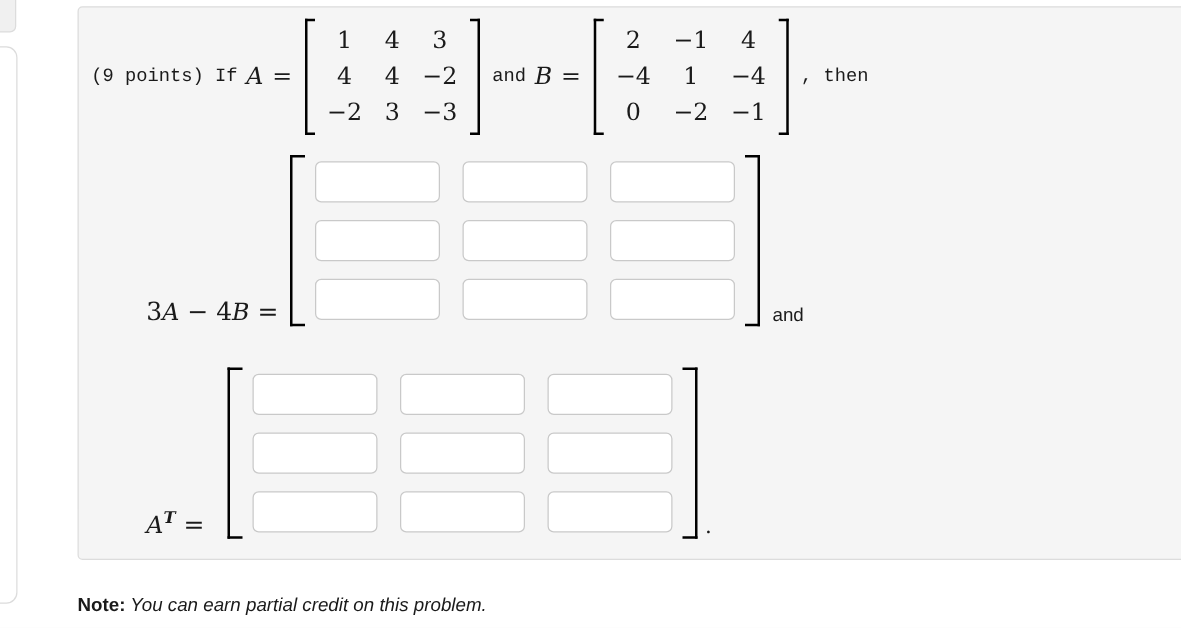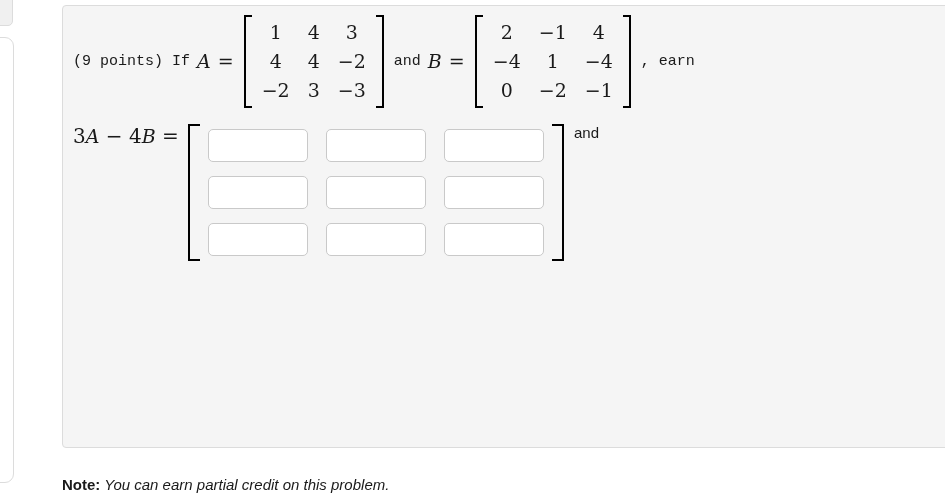--- a/index.html
+++ b/index.html
@@ -28,21 +28,21 @@
   .br-l { width:8px; border-left:2px solid #000; border-top:2px solid #000;
           border-bottom:2px solid #000; }
   .br-r { width:8px; border-right:2px solid #000; border-top:2px solid #000;
           border-bottom:2px solid #000; }
   .mgrid { display:grid; grid-template-columns:repeat(3, auto); column-gap:18px;
            row-gap:0; padding:3px 10px; align-items:center; }
   .mgrid span { text-align:center; font-family:"DejaVu Serif", serif; font-size:19px;
                 line-height:29px; }
 
   
-  .answer-row { position:absolute; display:flex; align-items:flex-start; }
+  .answer-row { position:absolute; display:flex; align-items:flex-end;margin-left:44px; }
   .row-3a4b { left:10px; top:118px; }
   .row-at   { left:10px; top:288px; }
   .expr { font-family:"DejaVu Serif", serif; font-size:20px; white-space:pre; }
   .expr-1 { width:115px; }
   .expr-at { width:65px; }
   .expr sup { font-size:13px; font-style:italic; font-weight:bold; }
   .abr-l { width:12px; border-left:2.5px solid #000; border-top:2.5px solid #000;
            border-bottom:2.5px solid #000; align-self:stretch; }
   .abr-r { width:12px; border-right:2.5px solid #000; border-top:2.5px solid #000;
            border-bottom:2.5px solid #000; align-self:stretch; }
@@ -107,39 +107,56 @@
           <span>−4</span>
           <span>1</span>
           <span>−4</span>
           <span>0</span>
           <span>−2</span>
           <span>−1</span>
         </div>
         <div class="br-r"></div>
       </div>
 
-      <span class="plain">, earn</span>
+      <span class="plain">, then</span>
     </div>
 
     <div class="answer-row row-3a4b">
       <span class="expr expr-1"><span>3</span><span class="mvar">A</span><span> − </span><span>4</span><span class="mvar">B</span><span> =</span></span>
       <div class="abr-l"></div>
       <div class="igrid">
         <input type="text" style="">
         <input type="text" style="">
         <input type="text" style="">
         <input type="text" style="">
         <input type="text" style="">
         <input type="text" style="">
         <input type="text" style="">
         <input type="text" style="">
         <input type="text" style="">
       </div>
       <div class="abr-r"></div>
       <span class="suffix">and</span>
     </div>
 
+    <div class="answer-row row-at">
+      <span class="expr expr-at"><span class="mvar">A</span><sup>T</sup><span> =</span></span>
+      <div class="abr-l"></div>
+      <div class="igrid">
+        <input type="text" style="">
+        <input type="text" style="">
+        <input type="text" style="">
+        <input type="text" style="">
+        <input type="text" style="">
+        <input type="text" style="">
+        <input type="text" style="">
+        <input type="text" style="">
+        <input type="text" style="">
+      </div>
+      <div class="abr-r"></div>
+      <span class="suffix-dot">.</span>
+    </div>
 
   </div>
 
   <div class="note"><b>Note:</b><i> You can earn partial credit on this problem.</i></div>
 
 </div>
 
 </body></html>

